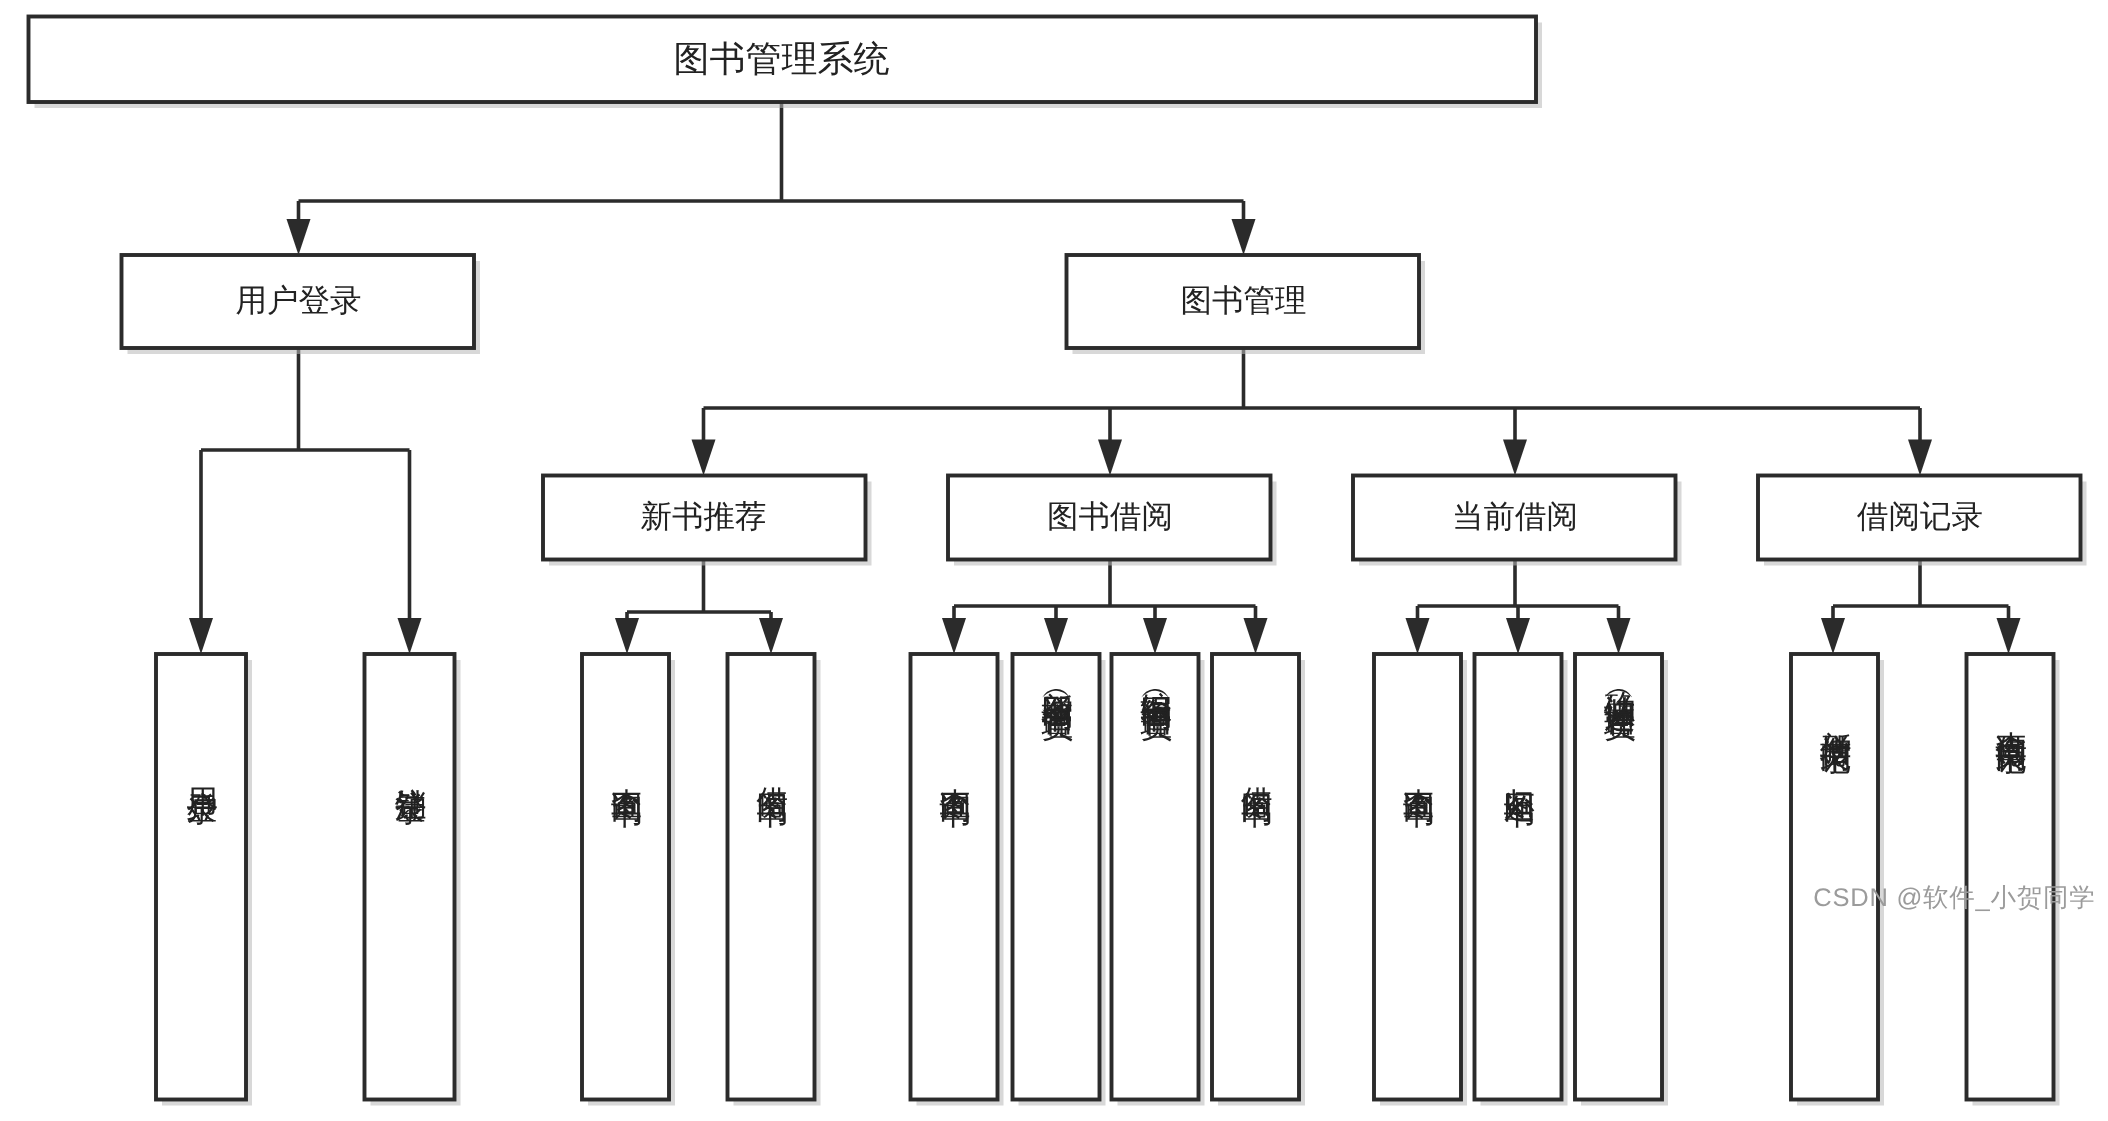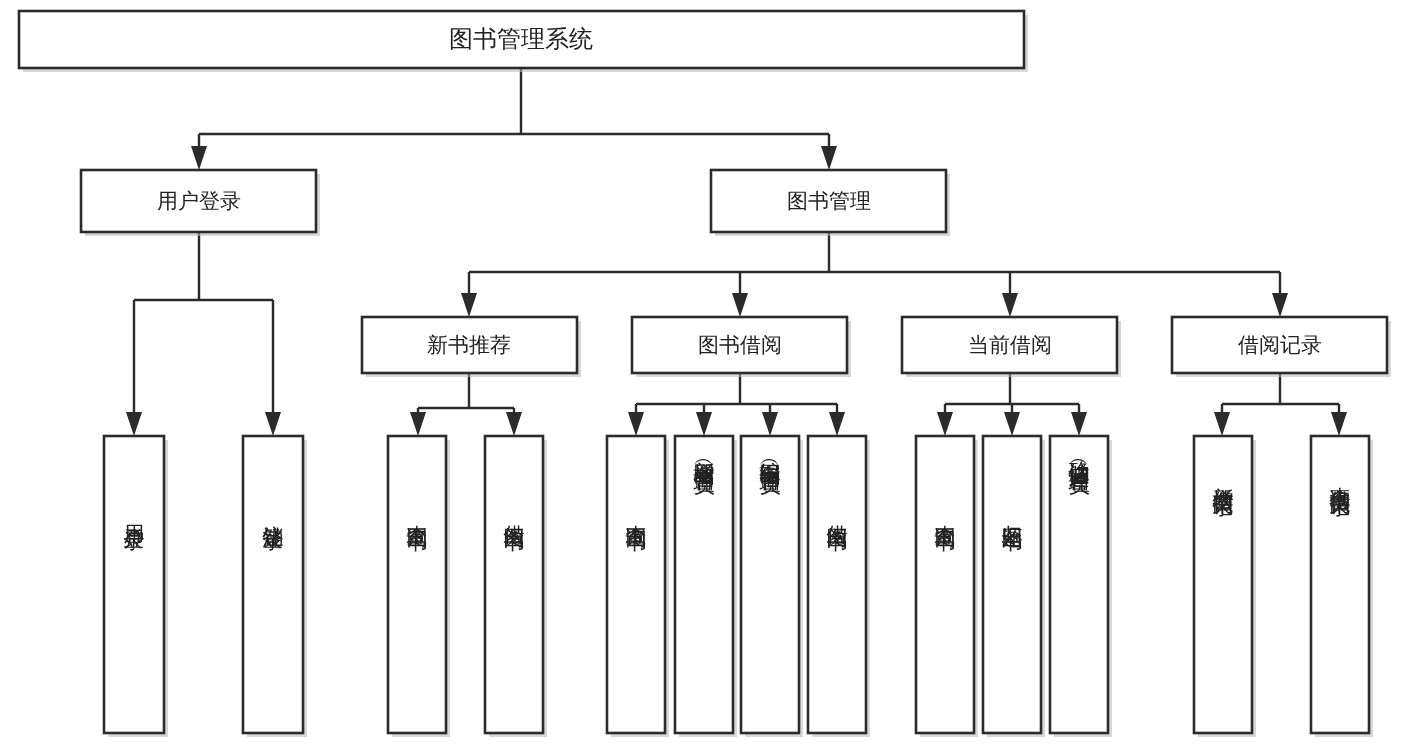--- a/index.html
+++ b/index.html
@@ -247,14 +247,15 @@
   </div>
 
   <div class="vlabel-wrap" style="left:1194px; top:436px; width:58px; height:297px;">
     <span class="vlabel" style="margin-top:34px;">新增借阅记录</span>
   </div>
 
   <div class="vlabel-wrap" style="left:1311px; top:436px; width:58px; height:297px;">
     <span class="vlabel" style="margin-top:34px;">查询借阅记录</span>
   </div>
 
+  <div class="watermark">CSDN @软件_小贺同学</div>
 
 </div>
 
 </body></html>

